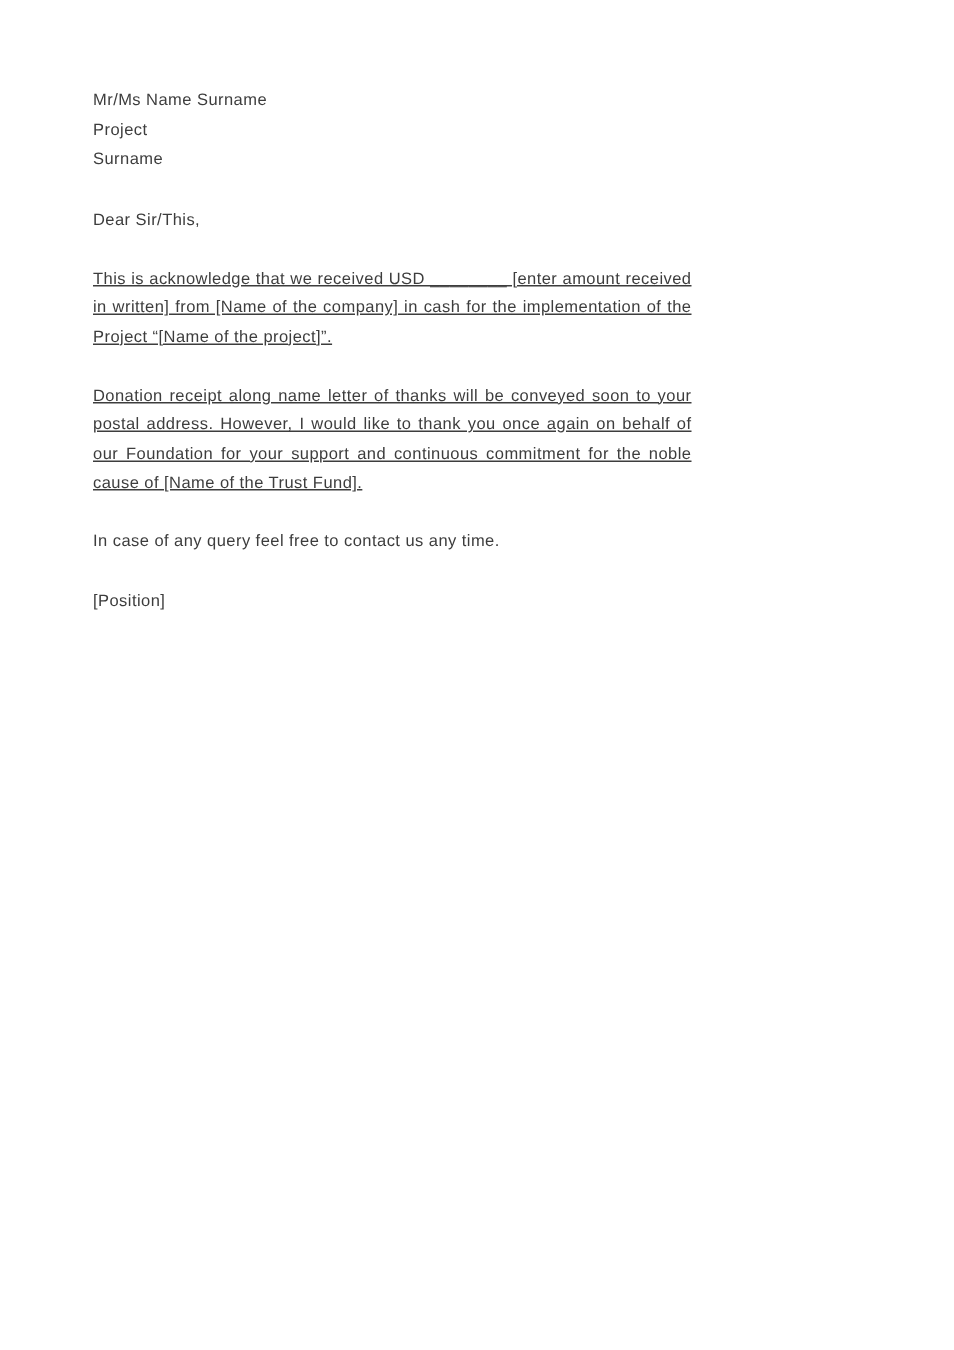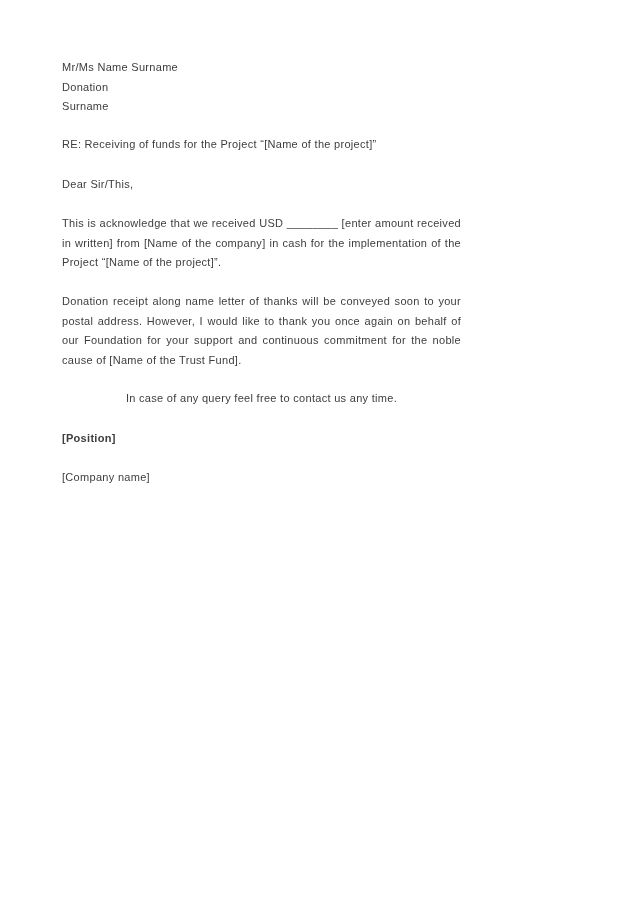--- a/index.html
+++ b/index.html
@@ -21,46 +21,44 @@
     line-height: 19.5px;
     color: #3d3d3d;
     letter-spacing: 0.3px;
     padding: 58px 63px 0 62px;
   }
 
   .line { white-space: pre-wrap; }
 
   .subject   { margin-top: 18px; }
   .salute    { margin-top: 21px; }
-  .para      { margin-top: 19.5px; text-align: justify; }
-  .para-last { margin-top: 19px; text-align: center; }
+  .para      { margin-top: 19.5px; text-align: justify; text-decoration: underline; }
+  .para-last { margin-top: 19px; }
 
   .sig-name    { margin-top: 40px; }
-  .sig-pos     { margin-top: 20.5px; font-weight: bold; }
+  .sig-pos     { margin-top: 20.5px; }
   .sig-company { margin-top: 19.5px; }
 </style>
 </head>
 <body>
 
 <div class="page">
 
   <div class="recipient">
     <div class="line">Mr/Ms Name Surname</div>
-    <div class="line">Donation</div>
+    <div class="line">Project</div>
     <div class="line">Surname</div>
   </div>
 
-  <div class="line subject">RE: Receiving of funds for the Project “[Name of the project]”</div>
 
   <div class="line salute">Dear Sir/This,</div>
 
   <div class="para">This is acknowledge that we received USD ________ [enter amount received in written] from [Name of the company] in cash for the implementation of the Project “[Name of the project]”.</div>
 
   <div class="para">Donation receipt along name letter of thanks will be conveyed soon to your postal address. However, I would like to thank you once again on behalf of our Foundation for your support and continuous commitment for the noble cause of [Name of the Trust Fund].</div>
 
   <div class="line para-last">In case of any query feel free to contact us any time.</div>
 
   <div class="signature">
     <div class="line sig-pos">[Position]</div>
-    <div class="line sig-company">[Company name]</div>
   </div>
 
 </div>
 
 </body></html>

